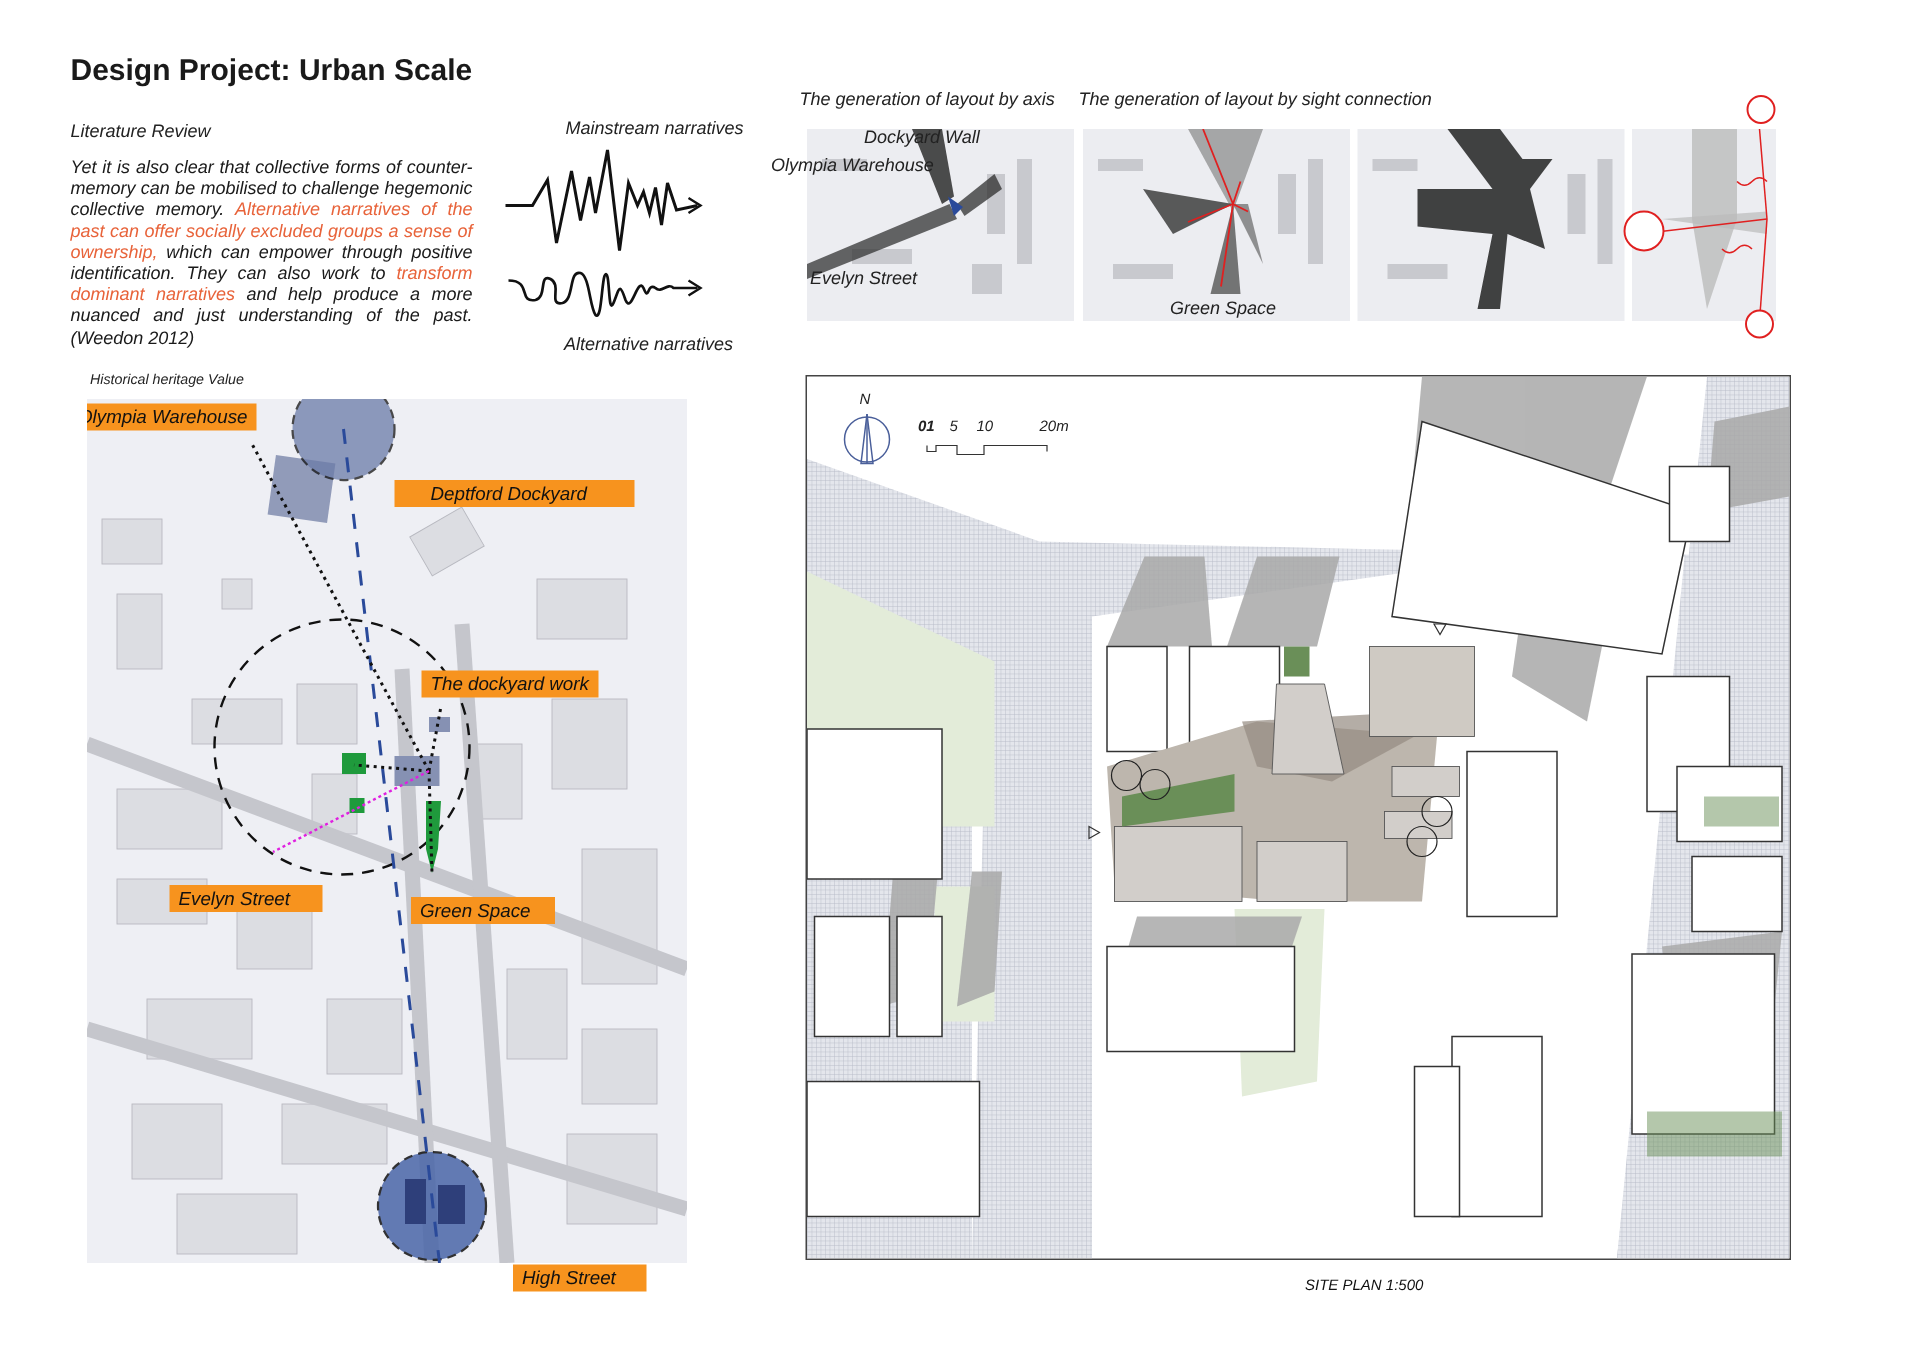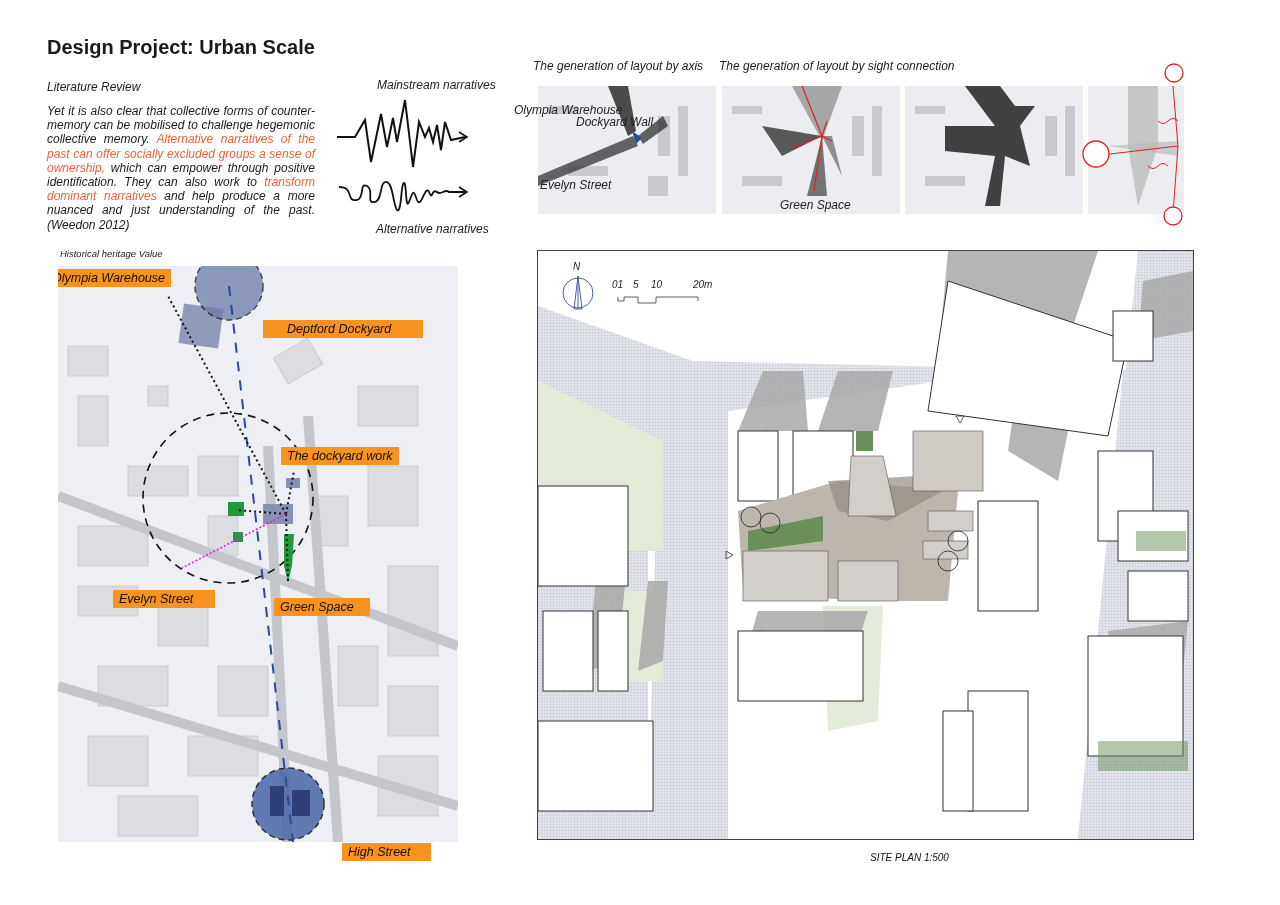--- a/index.html
+++ b/index.html
@@ -129,21 +129,21 @@
         <rect x="120" y="30" width="12" height="40"></rect>
         <rect x="140" y="20" width="10" height="70"></rect>
         <rect x="30" y="80" width="40" height="10"></rect>
         <rect x="110" y="90" width="20" height="20"></rect>
       </g>
     <path d="M0,90 L95,50 L100,60 L0,100 Z" fill="#333" opacity="0.75"></path>
     <path d="M70,0 L90,0 L98,45 L90,50 Z" fill="#222" opacity="0.8"></path>
     <path d="M100,50 L125,30 L130,40 L105,58 Z" fill="#222" opacity="0.7"></path>
     <path d="M94,45 L104,52 L98,58 Z" fill="#2a4a9a"></path>
   </svg>
-  <div class="abs it" style="left:38px;top:-2px;margin-top:31px;">Dockyard Wall</div>
+  <div class="abs it" style="left:38px;top:-2px;">Dockyard Wall</div>
   <div class="abs it" style="left:2px;top:92px;">Evelyn Street</div>
 </div>
 <div class="abs it" style="left:514px;top:103px;">Olympia Warehouse</div>
 
 <div class="thumb" style="left:722px;">
   <svg width="178" height="128" viewBox="0 0 178 128">
     <g fill="#c8c9ce">
         <rect x="10" y="20" width="30" height="8"></rect>
         <rect x="130" y="30" width="12" height="40"></rect>
         <rect x="150" y="20" width="10" height="70"></rect>
@@ -259,18 +259,18 @@
     </g>
     <path d="M418,165 L426,165 L422,172 Z" fill="none" stroke="#333" stroke-width="0.8"></path>
     <path d="M188,300 L188,308 L195,304 Z" fill="none" stroke="#333" stroke-width="0.8"></path>
 
     <circle cx="40" cy="42" r="15" fill="none" stroke="#4a5f9a" stroke-width="1"></circle>
     <path d="M40,25 L36,58 L44,58 Z" fill="none" stroke="#4a5f9a" stroke-width="1"></path>
     <path d="M40,25 L40,58" stroke="#4a5f9a" stroke-width="1"></path>
     <path d="M80,46 L80,50 L86,50 L86,46 L100,46 L100,52 L118,52 L118,46 L160,46 L160,50" fill="none" stroke="#333" stroke-width="0.8"></path>
   </svg>
   <div class="abs it" style="left:35px;top:10px;font-size:10px;">N</div>
-  <div class="abs it" style="left:74px;top:28px;font-size:10px;">01</div>
+  <div class="abs it" style="left:74px;top:28px;font-size:10px;font-weight:bold;">01</div>
   <div class="abs it" style="left:95px;top:28px;font-size:10px;">5</div>
   <div class="abs it" style="left:113px;top:28px;font-size:10px;">10</div>
   <div class="abs it" style="left:155px;top:28px;font-size:10px;">20m</div>
 </div>
 <div class="abs site-caption">SITE PLAN 1:500</div>
 
 </body></html>

